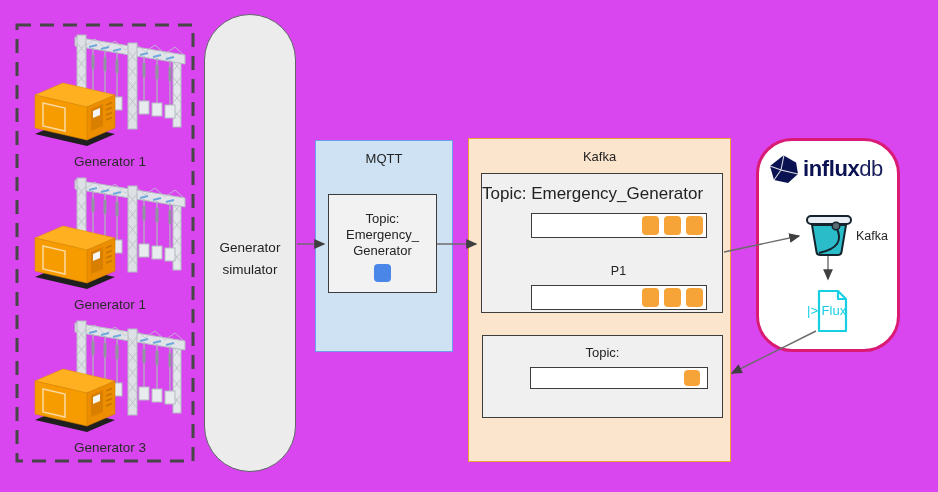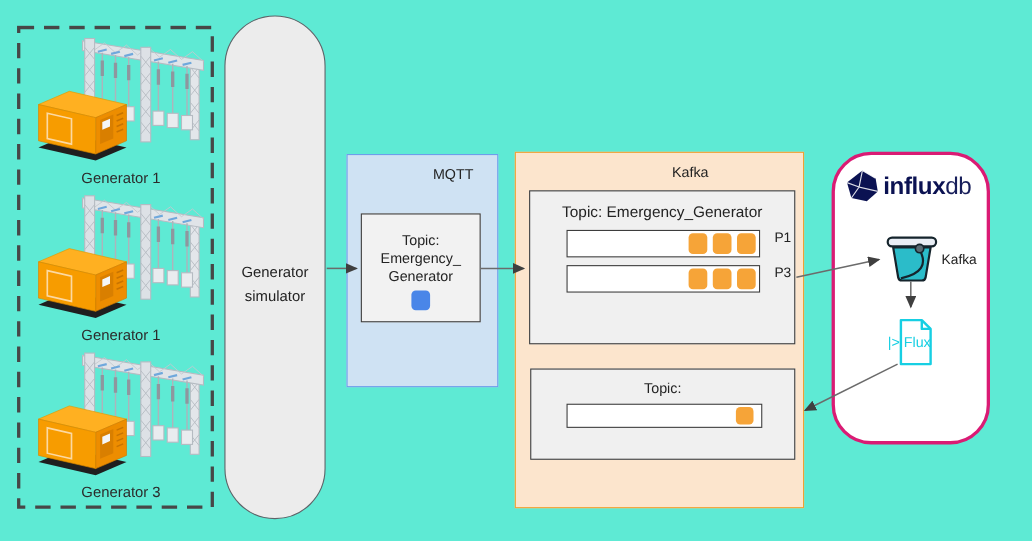--- a/index.html
+++ b/index.html
@@ -1,58 +1,58 @@
 <!DOCTYPE html>
 <html><head>
 <meta charset="utf-8">
 <style>
   html,body{margin:0;padding:0;background:#fff;}
   body{font-family:"Liberation Sans",sans-serif;color:#262626;}
-  #canvas{position:relative;width:938px;height:492px;background:#5eead4;overflow:hidden;}
+  #canvas{position:relative;width:938px;height:492px;background:#d946ef;overflow:hidden;}
   .abs{position:absolute;}
 
   
   .cluster{position:absolute;left:25px;width:170px;height:142px;}
   .cluster svg{display:block;width:170px;height:122px;}
   .gen-label{text-align:center;font-size:13.5px;color:#2b2b2b;margin-top:1px;}
 
   
   .simulator{left:204px;top:14px;width:92px;height:458px;background:#ececec;
              border:1.5px solid #5f6368;border-radius:46px;box-sizing:border-box;}
   .simulator .sim-text{position:absolute;top:222px;left:0;width:100%;text-align:center;
              font-size:13.5px;line-height:22px;color:#222;}
 
   
   .mqtt-box{left:315px;top:140px;width:138px;height:212px;background:#cfe2f3;
             border:1.5px solid #6d9eeb;box-sizing:border-box;}
-  .panel-title{position:absolute;top:10px;left:0;width:100%;text-align:center;font-size:13px;color:#232323;padding-left:28px;}
+  .panel-title{position:absolute;top:10px;left:0;width:100%;text-align:center;font-size:13px;color:#232323;}
   .mqtt-topic{position:absolute;left:12px;top:53px;width:109px;height:99px;background:#f2f2f2;
               border:1.3px solid #3d3d3d;box-sizing:border-box;display:flex;flex-direction:column;align-items:center;}
   .mqtt-topic .t-lines{margin-top:16px;text-align:center;font-size:13px;line-height:16px;color:#232323;}
   .msg-blue{width:17px;height:18px;border-radius:4px;background:#4a86e8;margin-top:5px;}
 
   
   .kafka-box{left:468px;top:138px;width:263px;height:324px;background:#fce5cd;
              border:1.6px solid #f0a135;box-sizing:border-box;}
   .kafka-topic{position:absolute;background:#f0f0f0;border:1.3px solid #3d3d3d;box-sizing:border-box;}
   .topic-main{left:12px;top:34px;width:242px;height:140px;}
-  .topic-main .k-title{margin:10px 0 9px 0;text-align:center;font-size:14px;color:#232323;}
+  .topic-main .k-title{margin:10px 0 9px 0;text-align:left;font-size:17px;color:#232323;}
   .topic-agg{left:13px;top:196px;width:241px;height:83px;}
   .topic-agg .k-title2{margin-top:8px;text-align:center;font-size:13px;line-height:17px;color:#232323;}
-  .p-row{display:flex;align-items:flex-start;gap:13px;margin:0 0 7px 33px;}
+  .p-row{display:flex;align-items:center;gap:26px;margin:0 0 7px 33px;flex-direction:column;}
   .p-bar{width:176px;height:25px;background:#fff;border:1px solid #3d3d3d;box-sizing:border-box;
          display:flex;align-items:center;justify-content:flex-end;gap:5px;padding-right:3px;}
   .msg{width:17px;height:19px;border-radius:4px;background:#f6a438;flex:0 0 auto;}
   .p-label{font-size:12.5px;color:#232323;}
   .agg-row .p-bar{width:178px;height:22px;padding-right:7px;}
   .agg-row .msg{width:16px;height:16px;}
   .agg-row{margin:6px 0 0 32px;}
 
   
-  .influx-box{left:756px;top:138px;width:144px;height:266px;background:#fff;
+  .influx-box{left:756px;top:138px;width:144px;height:214px;background:#fff;
               border:3px solid #da1b74;border-radius:36px;box-sizing:border-box;}
   .influx-logo{position:absolute;left:10px;top:13px;display:flex;align-items:center;gap:4px;}
   .influx-word{font-size:22px;color:#0b1252;letter-spacing:-0.4px;white-space:nowrap;}
   .influx-word b{font-weight:700;}
   .influx-word .lite{font-weight:400;opacity:.95;}
   .bucket-label{position:absolute;left:97px;top:88px;font-size:12.5px;color:#232323;}
 
   svg text{font-family:"Liberation Sans",sans-serif;}
 </style>
 </head>

